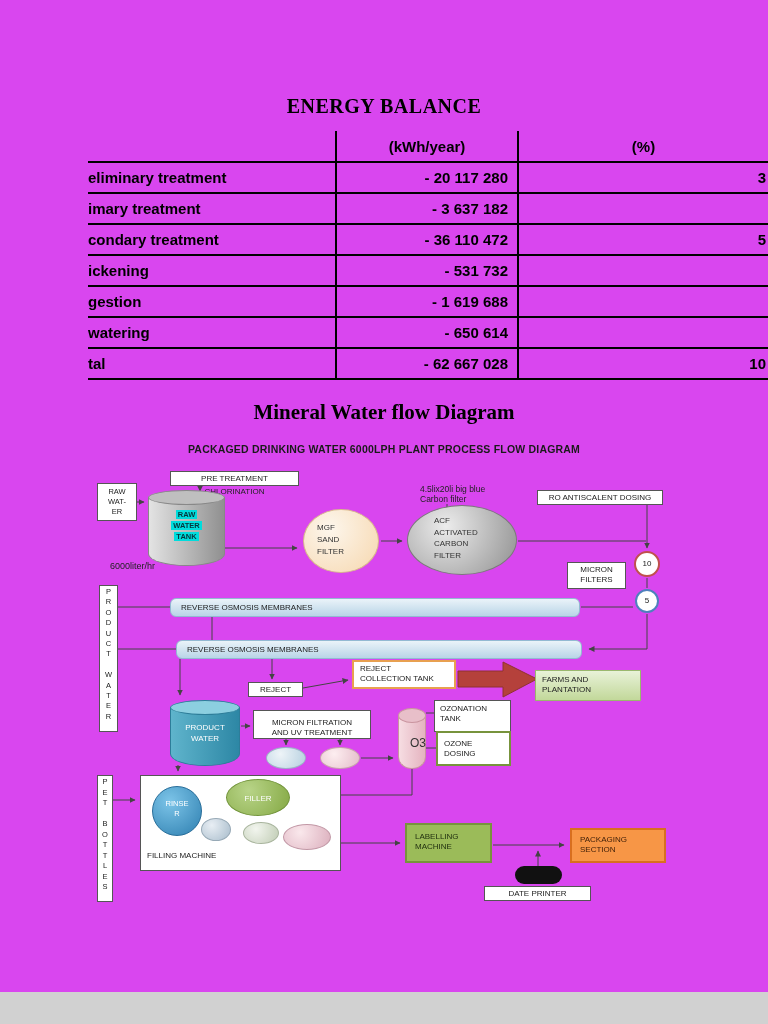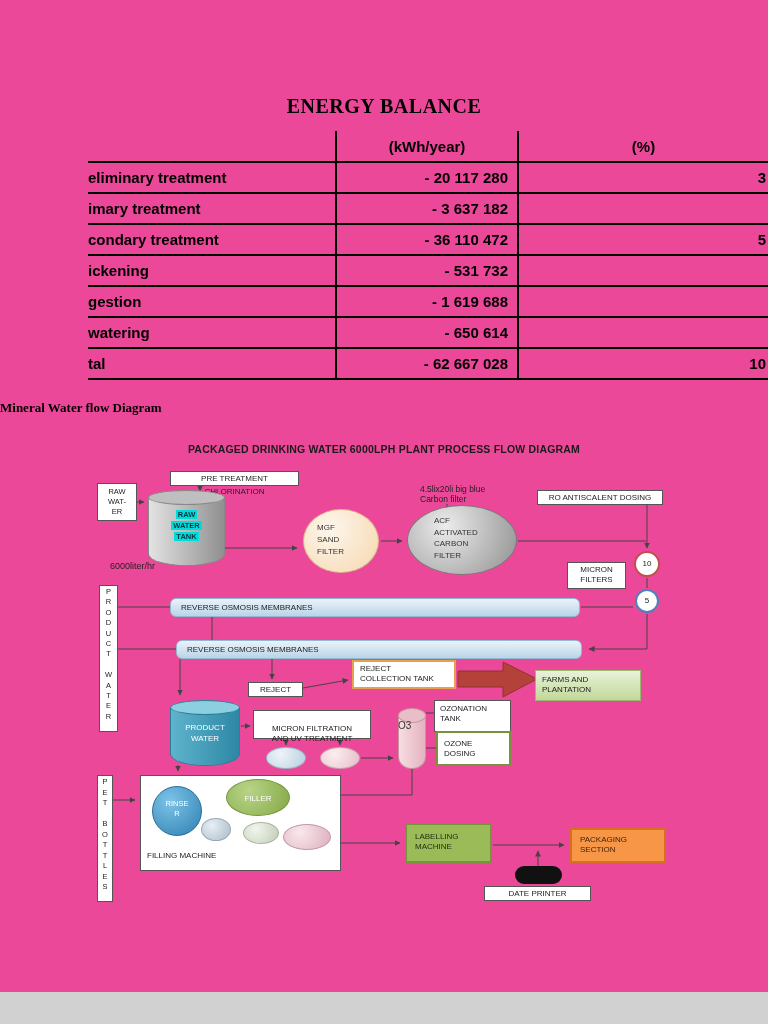--- a/index.html
+++ b/index.html
@@ -1,23 +1,23 @@
 <!DOCTYPE html>
 <html><head>
 <meta charset="utf-8">
 <style>
   * { margin:0; padding:0; box-sizing:border-box; }
   html,body { background:#fff; }
   body { width:768px; height:1024px; position:relative; font-family:"Liberation Sans", sans-serif; }
-  .page { position:absolute; inset:0; background:#ec4899; overflow:hidden; }
+  .page { position:absolute; inset:0; background:#d946ef; overflow:hidden; }
 
   .title { position:absolute; left:0; right:0; top:95px; text-align:center;
            font-family:"Liberation Serif", serif; font-weight:700; font-size:20px; letter-spacing:.5px; color:#000; }
-  .subheading { position:absolute; left:0; right:0; top:400px; 
-           font-family:"Liberation Serif", serif; font-weight:700; font-size:13px; color:#000; }
+  .subheading { position:absolute; left:0; right:0; top:400px; text-align:center;
+           font-family:"Liberation Serif", serif; font-weight:700; font-size:21px; color:#000; }
 
   
   .etable { position:absolute; left:88px; top:131px; width:680px; display:grid;
             grid-template-columns:247px 182px 251px; grid-template-rows:32px repeat(7,31px);
             font-weight:700; font-size:15px; color:#000; }
   .et-cell { display:flex; align-items:center; border-bottom:2px solid #000; overflow:hidden; white-space:nowrap; }
   .et-cell.c2, .et-cell.c3 { border-left:2px solid #000; }
   .et-h { justify-content:center; }
   .et-l { justify-content:flex-start; }
   .et-v { justify-content:flex-end; padding-right:9px; }
@@ -195,32 +195,32 @@
        background:linear-gradient(#e8f2d8,#c2d89a); border:1px solid #9ab86e;">FARMS AND
 PLANTATION</div>
 
   <div class="cyl" style="left:170px; top:700px; width:70px; height:66px;">
     <div class="cbody" style="background:linear-gradient(90deg,#5fb4cc,#2d87a5); border-color:#2d7d99;"></div>
     <div class="ctop" style="background:#8ccfe0; border-color:#2d7d99;"></div>
     <div class="ctext ml" style="top:22px; text-align:center; color:#fff; font-size:8px; line-height:11px;">PRODUCT
 WATER</div>
   </div>
 
-  <div class="dbox ml" style="left:253px; top:710px; width:118px; height:29px; padding-top:13px;">MICRON FILTRATION
+  <div class="dbox ml" style="left:253px; top:710px; width:118px; height:29px; padding-top:7px;">MICRON FILTRATION
 AND UV TREATMENT</div>
 
   <div class="ell" style="left:266px; top:747px; width:40px; height:22px;
        background:radial-gradient(circle at 35% 30%, #eef4f8, #b5cfdf); border:1px solid #9bb5c6;"></div>
   <div class="ell" style="left:320px; top:747px; width:40px; height:22px;
        background:radial-gradient(circle at 35% 30%, #fdeef0, #e3bcc8); border:1px solid #c9a3ae;"></div>
 
   <div class="cyl" style="left:398px; top:708px; width:28px; height:61px;">
     <div class="cbody" style="background:linear-gradient(90deg,#f6dde2,#e4b3bf); border-color:#c9949f;"></div>
     <div class="ctop" style="background:#e8bfc9; border-color:#c9949f;"></div>
-    <div class="ctext" style="top:12px; text-align:left; font-size:10px; color:#333;">O3</div>
+    <div class="ctext" style="top:28px; text-align:right; font-size:12px; color:#333;">O3</div>
   </div>
 
   <div class="dbox ml left" style="left:434px; top:700px; width:77px; height:32px; padding:3px 0 11px 5px;">OZONATION
 TANK</div>
 
   <div class="dbox ml left" style="left:436px; top:731px; width:75px; height:35px; border:2px solid #77933c; padding:6px 0 0 6px;">OZONE
 DOSING</div>
 
   <div class="vbox" style="left:97px; top:775px; width:16px; height:127px; line-height:10.5px; padding-top:1px;">P
 E

